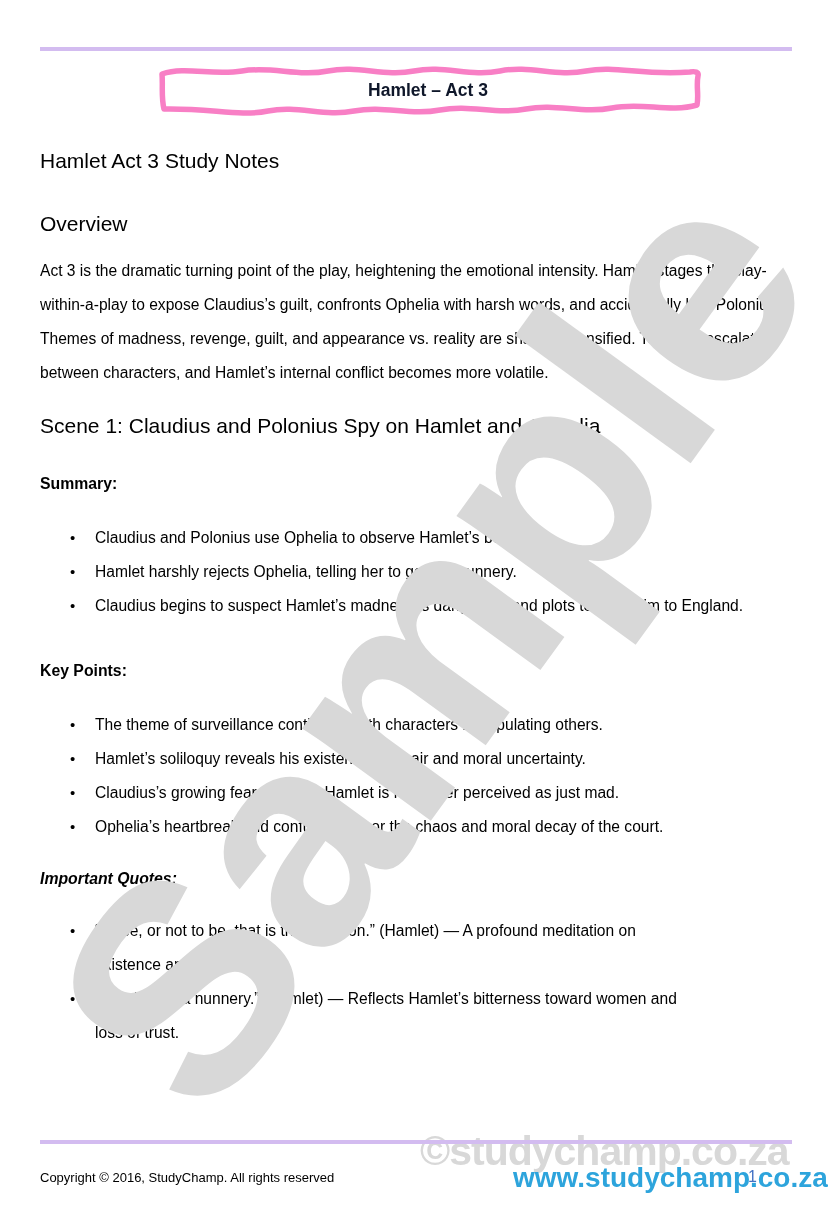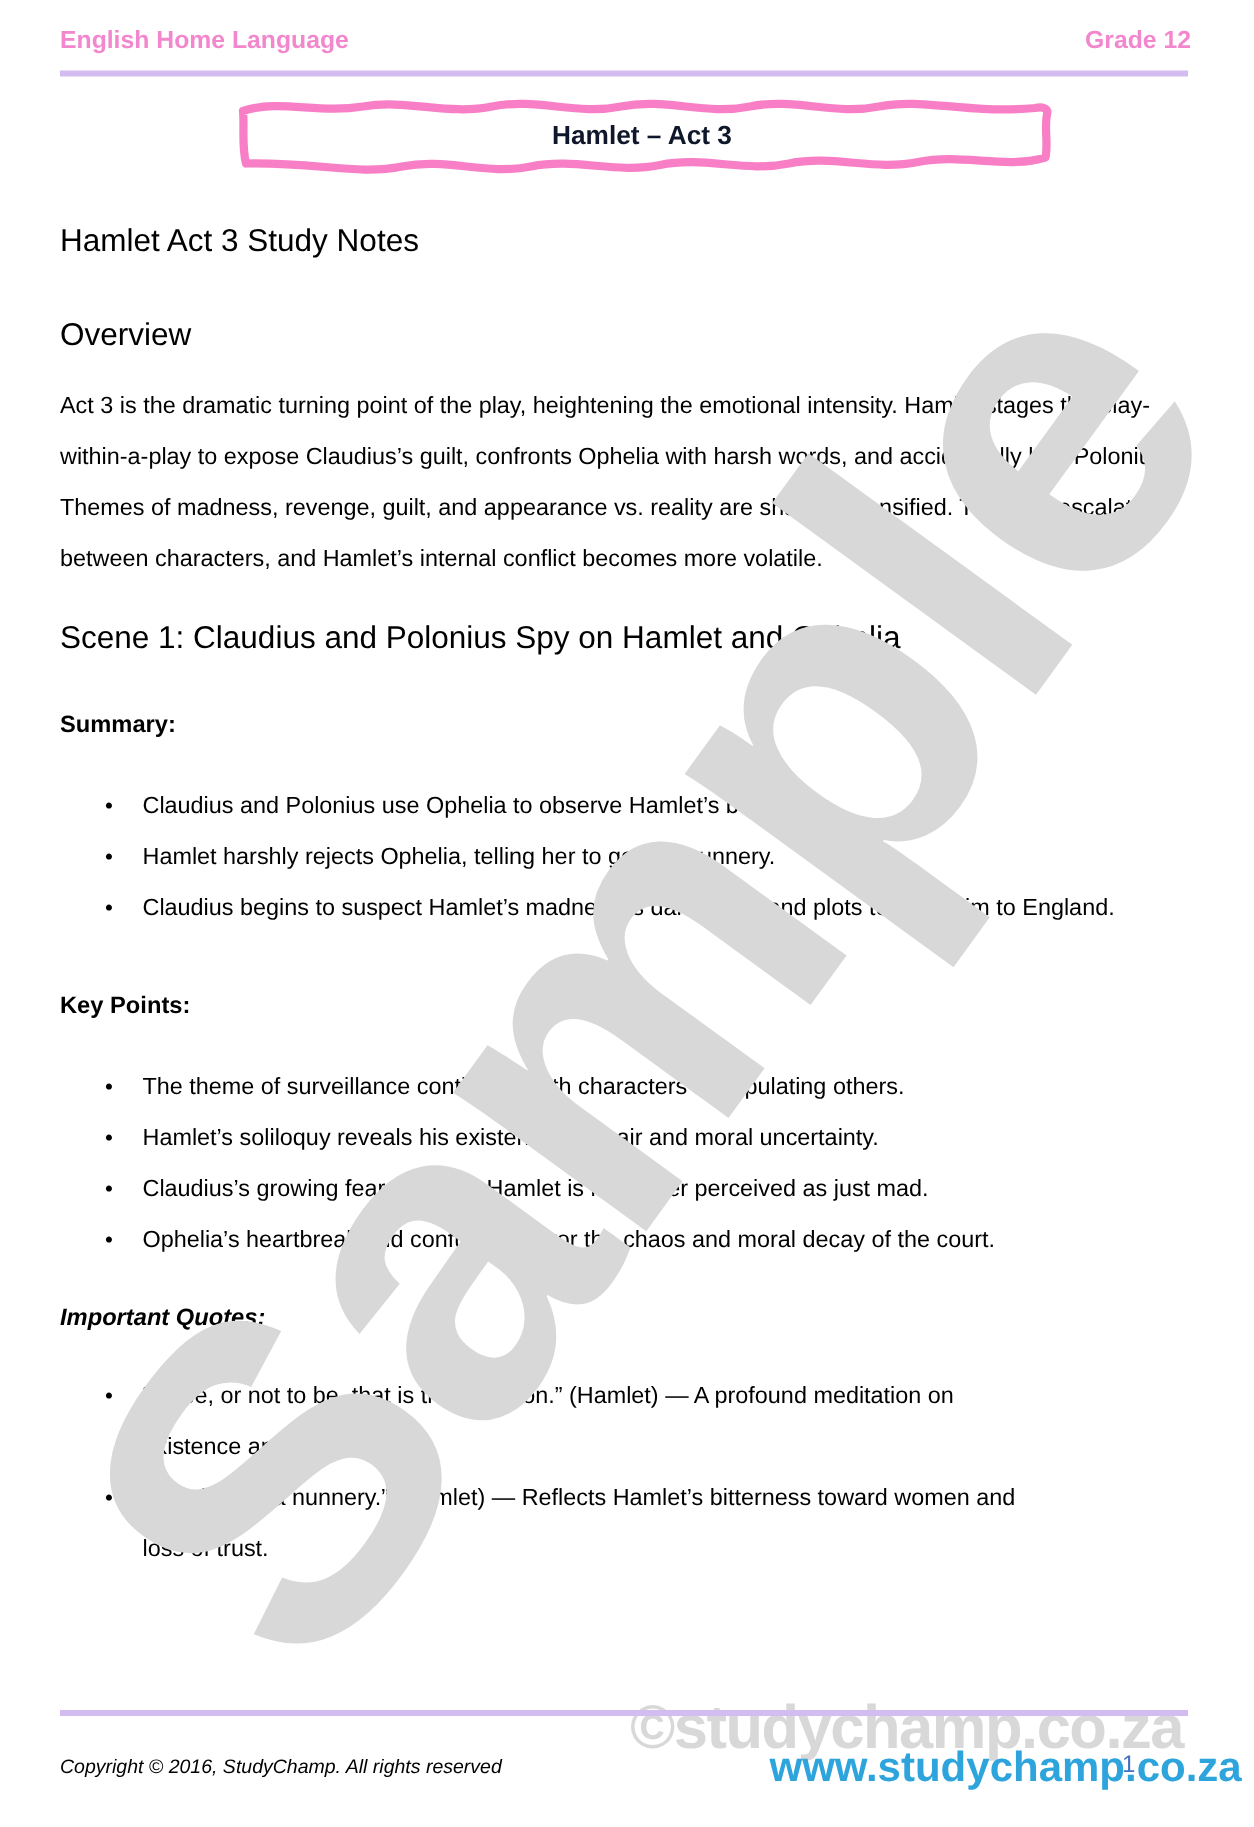--- a/index.html
+++ b/index.html
@@ -79,42 +79,38 @@
     color:var(--watermark-gray);white-space:nowrap;
     z-index:2;pointer-events:none;
   }
   
   .footer-rule{
     position:absolute;top:1140px;left:40px;width:752px;height:4px;
     background:var(--lavender);z-index:3;
   }
   .copyright{
     position:absolute;top:1170px;left:40px;
-    font-size:13px;color:#000;z-index:4;font-style:italic;
+    font-size:13px;color:#000;z-index:4;
   }
   .website{
     position:absolute;top:1162px;left:513px;
     font-size:28px;font-weight:bold;
     color:var(--link-blue);text-decoration:none;
     z-index:4;cursor:pointer;
   }
   .page-num{
     position:absolute;top:1168px;left:748px;
     font-size:16px;color:var(--number-blue);z-index:4;
   }
 </style>
 </head>
 <body>
 
 <div class="page">
 
-  <div class="header-row">
-    <span>English Home Language</span>
-    <span>Grade 12</span>
-  </div>
   <div class="header-rule"></div>
 
   <div class="title-box">
     <svg viewBox="0 0 556 58" aria-hidden="true">
       <path d="M 12 13
                C 36 5, 62 15, 92 10
                S 148 16, 178 10
                S 234 16, 264 10
                S 320 16, 350 10
                S 406 16, 436 10

